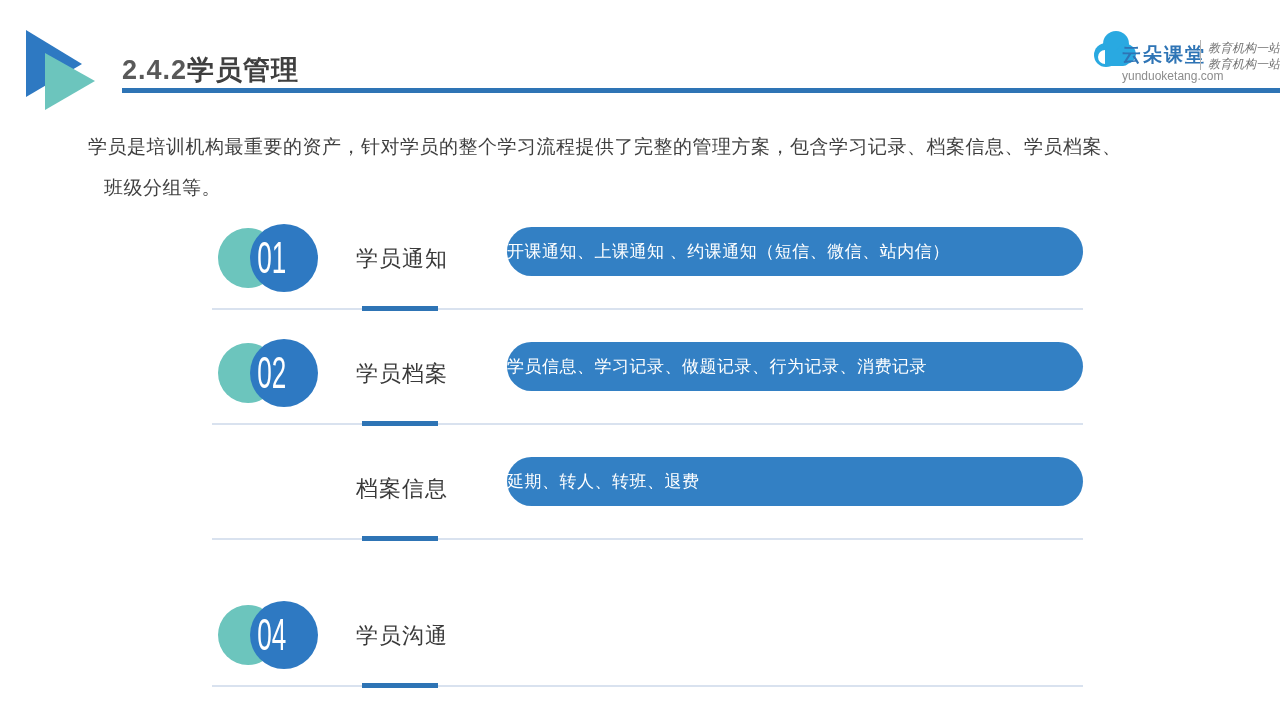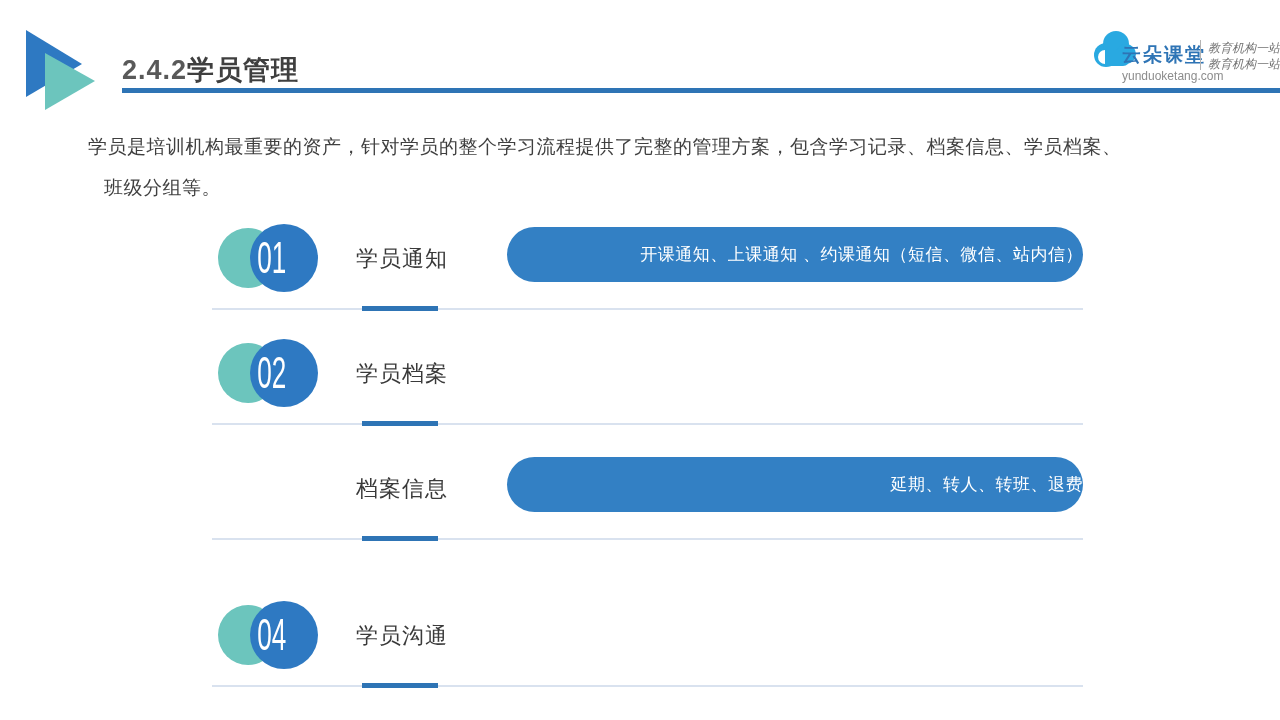--- a/index.html
+++ b/index.html
@@ -51,23 +51,23 @@
   .circle{position:absolute;border-radius:50%;}
   .circle.teal{left:0;top:4px;width:60px;height:60px;background:var(--teal);}
   .circle.blue{left:32px;top:0;width:68px;height:68px;background:var(--circle-blue);}
   .num{position:absolute;left:30px;top:7px;width:44px;height:54px;
     color:#fff;font-size:45px;line-height:54px;text-align:center;
     font-weight:400;transform:scaleX(0.58);transform-origin:center;}
 
   .row-label{position:absolute;left:352px;top:49px;width:96px;text-align:right;
     font-size:22px;color:#3A3A3A;letter-spacing:1px;white-space:nowrap;}
 
-  .pill{position:absolute;left:507px;top:32px;width:576px;height:55px;
+  .pill{position:absolute;left:507px;top:32px;width:576px;height:49px;
     background:var(--pill-blue);border-radius:32px;
-    display:flex;align-items:center;justify-content:flex-end;}
+    display:flex;align-items:center;justify-content:flex-start;}
   .pill span{color:#fff;font-size:17px;letter-spacing:0.5px;white-space:nowrap;}
 
   .line{position:absolute;left:212px;top:113px;width:871px;height:2px;
     background:var(--light-line);}
   .line-accent{position:absolute;left:150px;top:-2px;width:76px;height:5px;
     background:var(--accent-blue);display:block;}
 </style>
 </head>
 <body>
 
@@ -123,20 +123,23 @@
     </div>
   </div>
 
   <div class="row r1">
     <div class="circles">
       <div class="circle teal"></div>
       <div class="circle blue"></div>
       <span class="num">02</span>
     </div>
     <div class="row-label">学员档案</div>
+    <div class="pill">
+      <span>学员信息、学习记录、做题记录、行为记录、消费记录</span>
+    </div>
     <div class="line">
       <span class="line-accent"></span>
     </div>
   </div>
 
   <div class="row r2">
     <div class="row-label">档案信息</div>
     <div class="pill">
       <span>延期、转人、转班、退费</span>
     </div>

